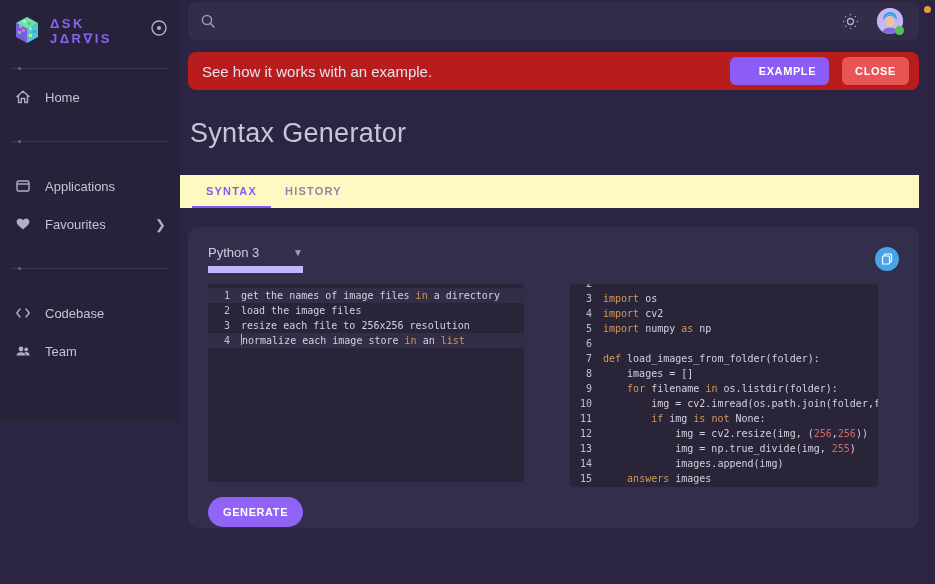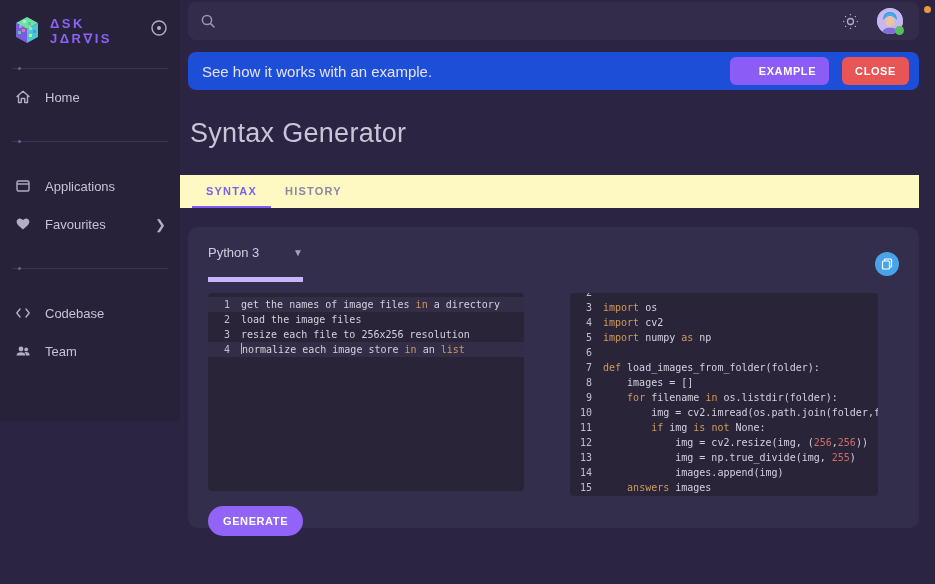--- a/index.html
+++ b/index.html
@@ -26,36 +26,36 @@
   
   .main { flex:1; padding:2px 16px 0 8px; position:relative; }
   .topbar { height:38px; background:#332d4b; border-radius:8px; display:flex; align-items:center; padding:0 12px; }
   .topbar .spacer { flex:1; }
   .settings-btn { background:transparent; border:none; padding:0; margin-right:18px; cursor:pointer; }
   .avatar-wrap { position:relative; width:26px; height:26px; margin-right:4px; cursor:pointer; }
   .avatar { width:26px; height:26px; border-radius:50%; background:#c5b7f0; overflow:hidden; }
   .status-dot { position:absolute; right:-1px; bottom:-1px; width:9px; height:9px; border-radius:50%; background:#55bf5a; }
   .notif-dot { position:absolute; top:6px; right:4px; width:7px; height:7px; border-radius:50%; background:#e89b3c; }
 
-  .banner { margin-top:12px; height:38px; background:#1d4ed8; border-radius:8px; display:flex; align-items:center; padding:0 10px 0 14px; }
+  .banner { margin-top:12px; height:38px; background:#b91c1c; border-radius:8px; display:flex; align-items:center; padding:0 10px 0 14px; }
   .banner-text { color:#e6e3f0; font-size:15px; font-weight:500; flex:1; }
   .btn { border:none; border-radius:6px; color:#fff; font-size:11px; font-weight:bold; letter-spacing:0.6px; padding:8px 13px; cursor:pointer; font-family:"Liberation Sans",sans-serif; }
   .btn-example { background:#8b5cf6; margin-right:13px;padding-left:29px; }
   .btn-close { background:#e95455; }
 
   .page-title { margin-top:28px; margin-left:2px; color:#c9c5d8; font-size:27px; font-weight:400; letter-spacing:0.3px; }
   .page-desc { margin-top:16px; margin-left:2px; color:#a8a2bd; font-size:13px; line-height:1.6; max-width:480px; }
 
   .tabstrip { margin-top:26px; margin-left:-8px; width:calc(100% + 8px); height:33px; background:#fef9c3; display:flex; align-items:stretch; padding-left:12px; }
   .tab { display:flex; align-items:center; padding:0 14px; font-size:11px; font-weight:bold; letter-spacing:1.2px; color:#8d87a5; cursor:pointer; border-bottom:2px solid transparent; }
   .tab.active { color:#7c5ff0; border-bottom-color:#7c5ff0; }
 
   .card { margin-top:19px; background:#342e4d; border-radius:10px; padding:18px 20px 0 20px; height:301px; }
   .card-head { display:flex; align-items:center; }
-  .lang-select { width:95px; border-bottom:5px solid #c4b5fd; padding-bottom:17px; display:flex; align-items:center; cursor:pointer; }
+  .lang-select { width:95px; border-bottom:7px solid #c4b5fd; padding-bottom:6px; display:flex; align-items:center; cursor:pointer; }
   .lang-select .val { color:#d0ccde; font-size:13px; flex:1; }
   .lang-select .caret { color:#a59fba; font-size:10px; }
   .copy-btn { margin-left:auto; width:24px; height:24px; border-radius:50%; background:#49a3e9; border:none; display:flex; align-items:center; justify-content:center; cursor:pointer; }
 
   .code-row { display:flex; margin-top:11px; }
   .panel { background:#2a2439; border-radius:4px; overflow:hidden; font-family:"DejaVu Sans Mono", monospace; font-size:10px; }
   .panel-left { width:316px; height:198px; padding-top:4px; margin-right:46px; }
   .panel-right { width:308px; height:203px; }
   .panel-right .scroll { margin-top:-8px; }
   .cl { display:flex; height:15px; line-height:15px; white-space:pre; }

